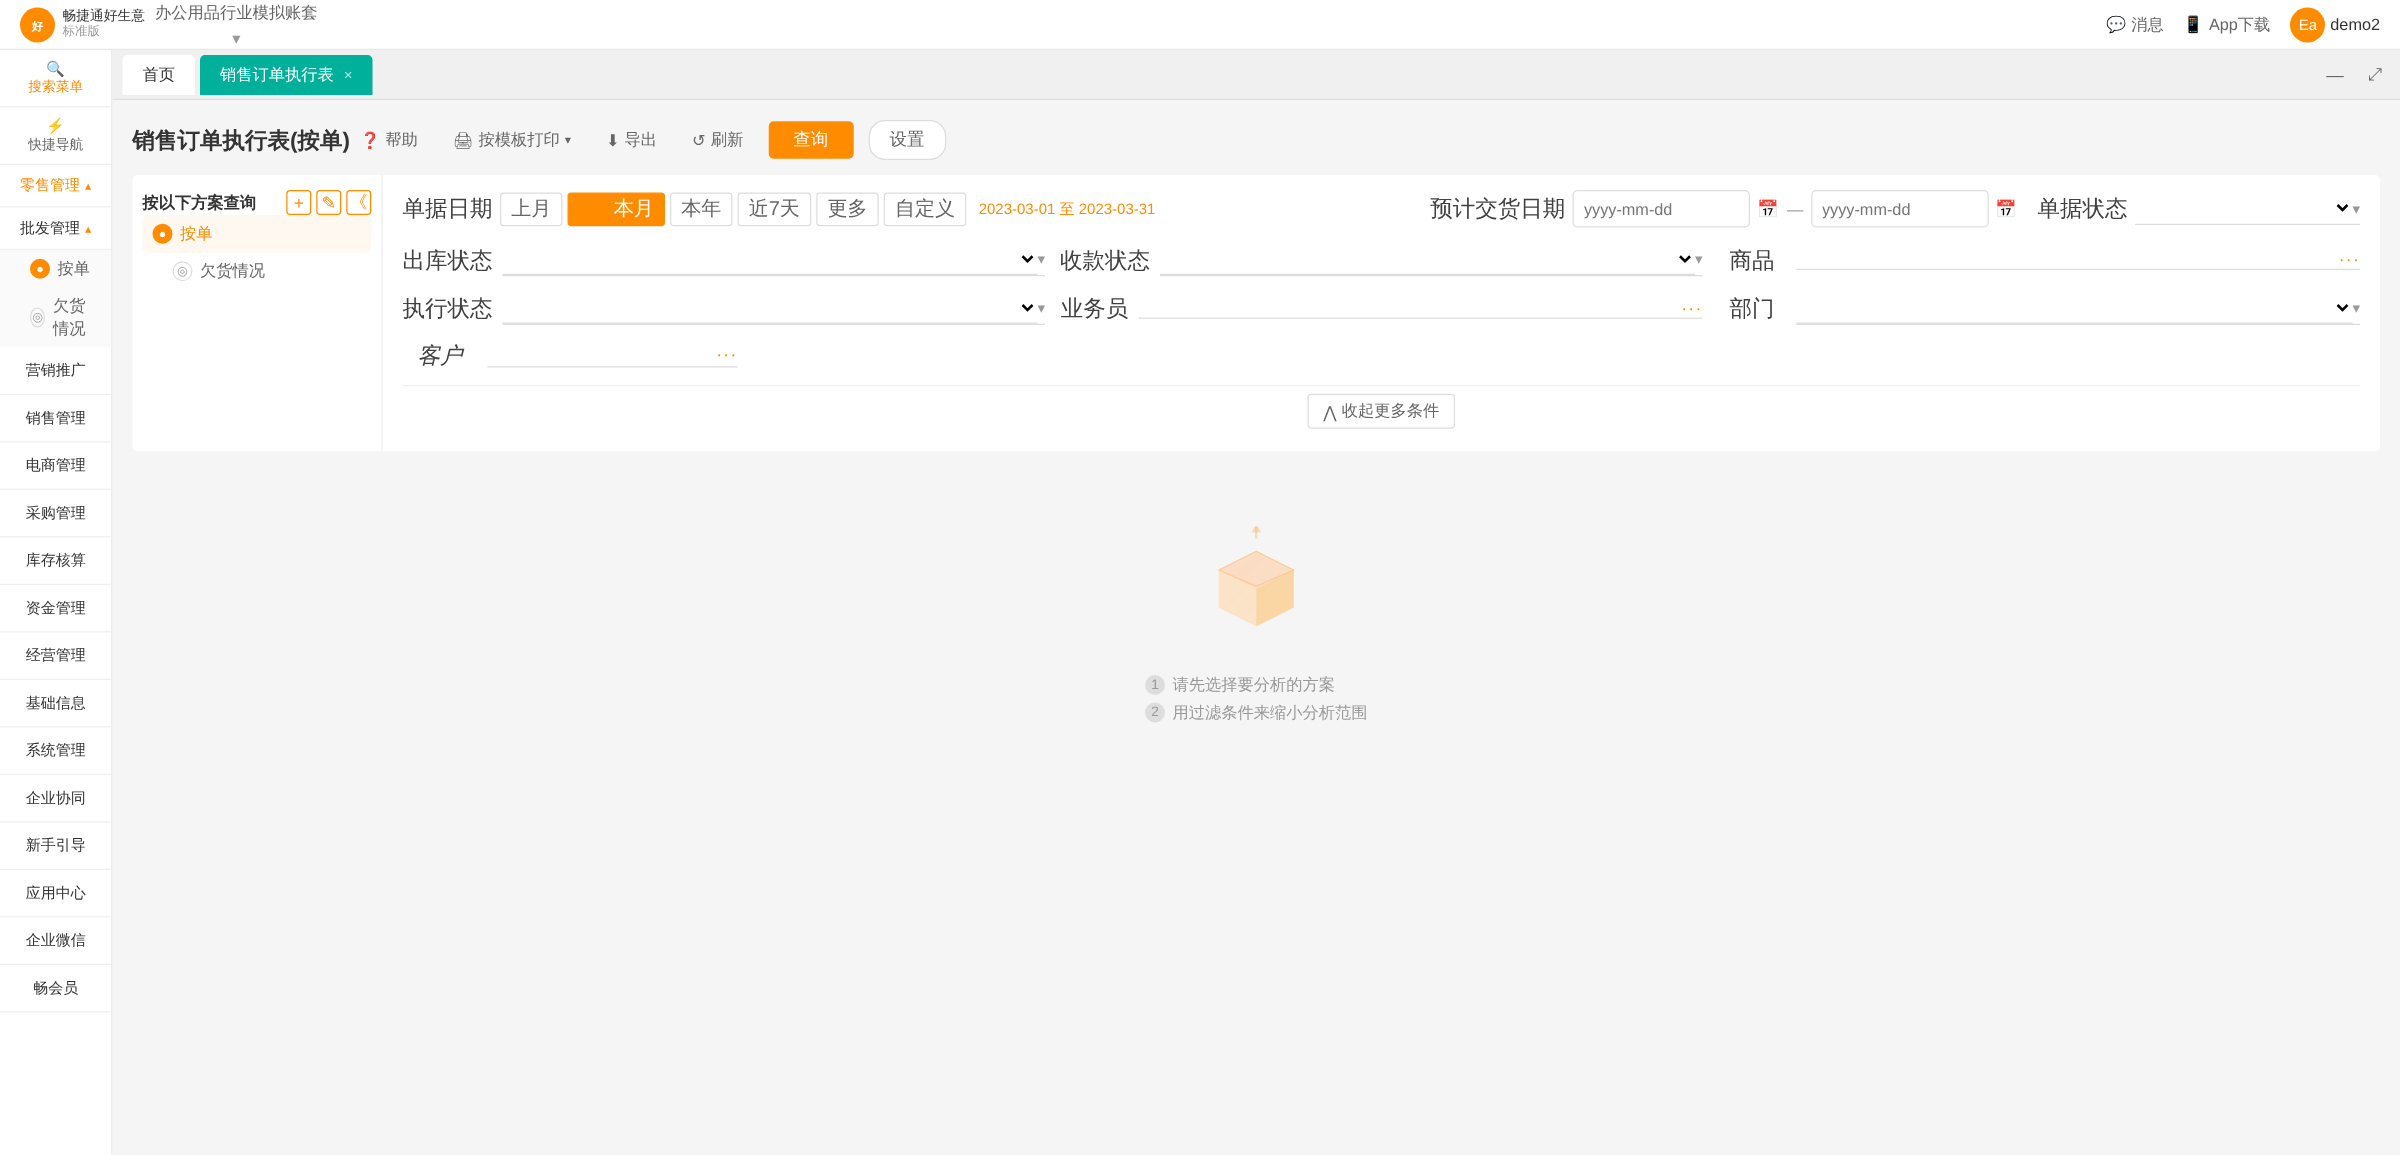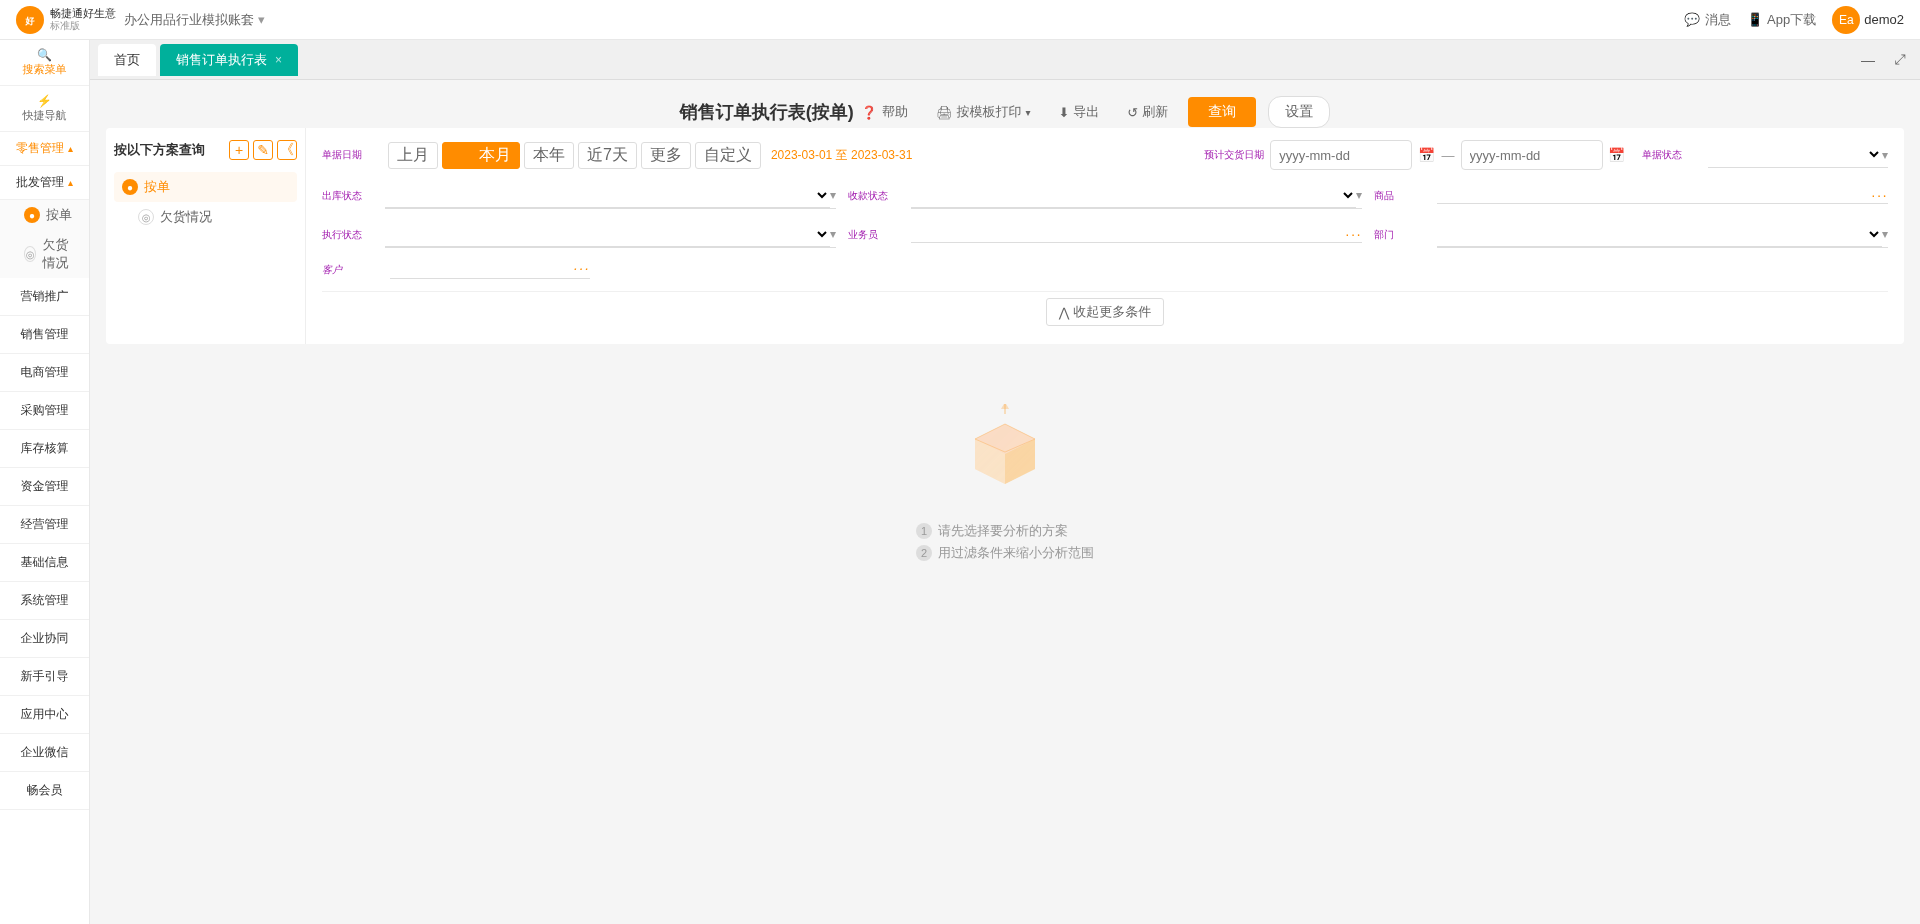--- a/index.html
+++ b/index.html
@@ -42,20 +42,21 @@
       font-size: 11px;
       color: #333;
       line-height: 1.2;
     }
     .breadcrumb-area {
       display: flex;
       align-items: center;
       gap: 4px;
       font-size: 13px;
       color: #666;
+      flex-direction: column;
     }
     .top-header-right {
       display: flex;
       align-items: center;
       gap: 16px;
     }
     .header-action {
       display: flex;
       align-items: center;
       gap: 4px;
@@ -195,21 +196,22 @@
       flex: 1;
       background: #f5f5f5;
       overflow-y: auto;
       padding: 16px;
     }
 
     
     .page-title-bar {
       display: flex;
       align-items: center;
-      justify-content: center;
+      justify-content: flex-start;
+      margin-bottom: 12px;
     }
     .page-title {
       font-size: 18px;
       font-weight: bold;
       color: #333;
     }
     .page-actions {
       display: flex;
       align-items: center;
       gap: 12px;
@@ -235,24 +237,25 @@
     .page-action-secondary {
       background: #fff;
       color: #666;
       border: 1px solid #ddd;
       border-radius: 13px;
       padding: 6px 16px;
       font-size: 14px;
       cursor: pointer;
     }
     .filter-label {
-      font-size: 10px;
-      color: #a21caf;
+      font-size: 18px;
+      color: #404040;
       white-space: nowrap;
       min-width: 60px;
+      text-align: center;
     }
     .date-input {
       border: 1px solid #ddd;
       border-radius: 4px;
       padding: 4px 8px;
       font-size: 13px;
       color: #999;
       outline: none;
       height: 30px;
       width: 142px;
@@ -307,21 +310,21 @@
     .filter-side {
       width: 200px;
       border-right: 1px solid #eee;
       padding: 12px 8px;
       flex-shrink: 0;
     }
     .filter-side-header {
       display: flex;
       align-items: center;
       justify-content: space-between;
-      margin-bottom: 12px;
+      margin-bottom: 0;
       text-align: center;
     }
     .filter-side-title {
       font-size: 13px;
       font-weight: bold;
       color: #333;
     }
     .filter-side-actions {
       display: flex;
       gap: 4px;

